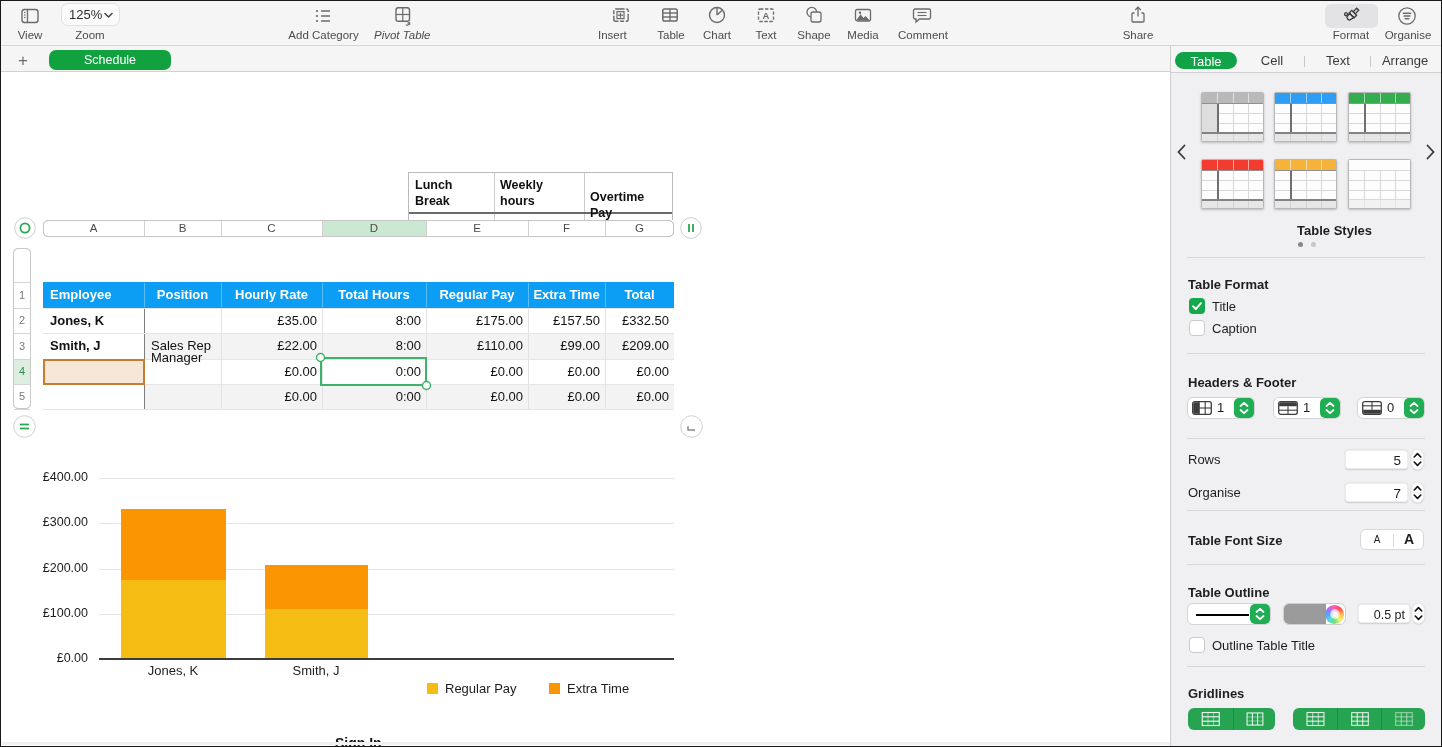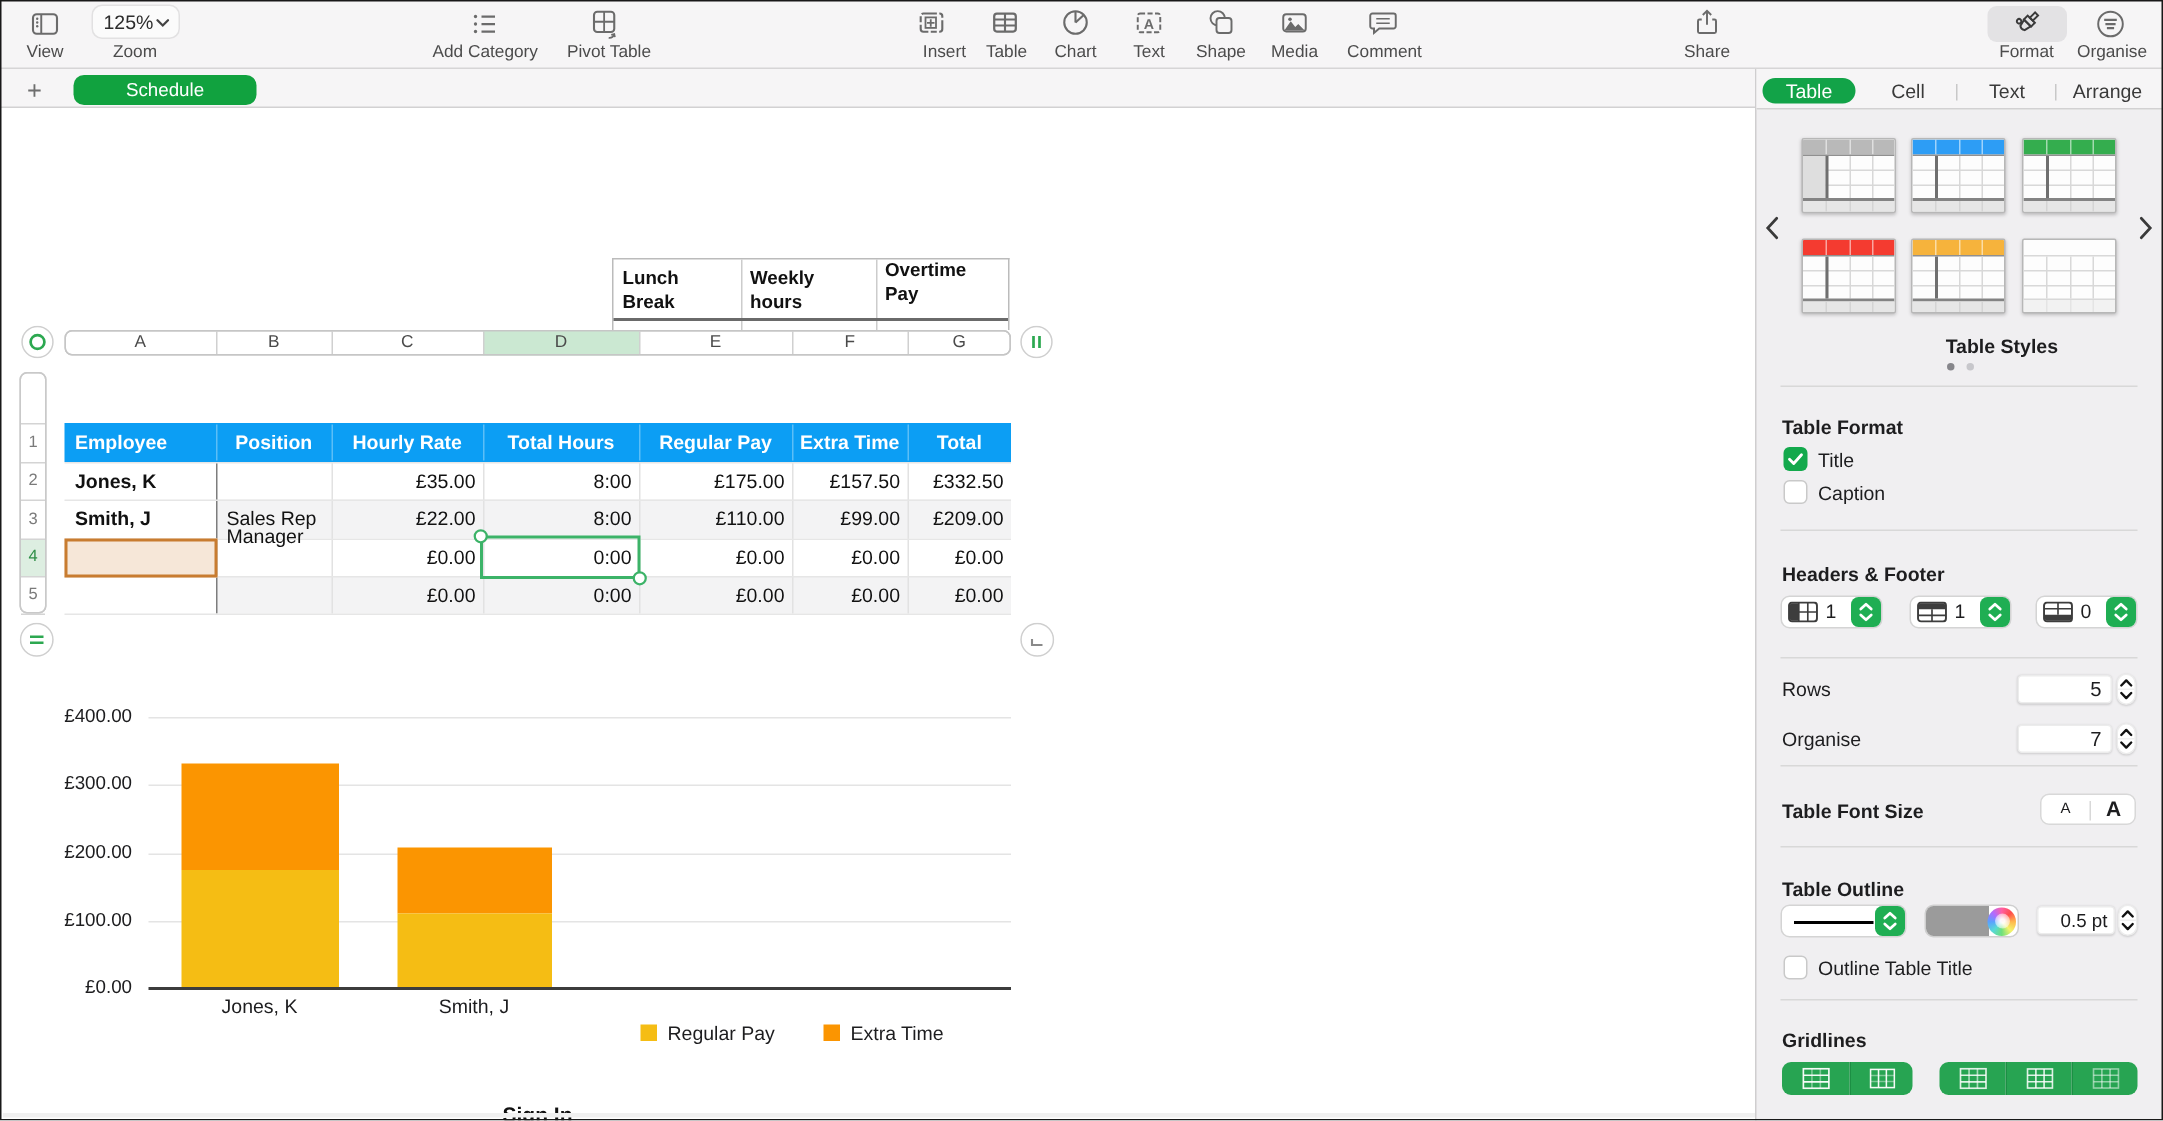--- a/index.html
+++ b/index.html
@@ -42,30 +42,30 @@
 <div class="abs" style="left:286px;top:29px;width:75px;text-align:center;font-size:11.5px;color:#4c4c4c;">Add Category</div>
 <div class="abs" style="left:392px;top:5px;">
     <svg width="22" height="22" viewBox="0 0 22 22" style="margin:0 auto;">
       <rect x="4" y="2.8" width="13.5" height="13.5" rx="2.2" fill="none" stroke="#6b6b6b" stroke-width="1.4"></rect>
       <line x1="10.75" y1="2.8" x2="10.75" y2="16.3" stroke="#6b6b6b" stroke-width="1.2"></line>
       <line x1="4" y1="9.5" x2="17.5" y2="9.5" stroke="#6b6b6b" stroke-width="1.2"></line>
       <path d="M 13.8 20.2 q 2.8 0.3 3.6 -2.4" fill="none" stroke="#6b6b6b" stroke-width="1.2"></path>
       <path d="M 15.5 18.2 l 2 -0.5 l 0.4 2.1" fill="none" stroke="#6b6b6b" stroke-width="1.2"></path>
     </svg>
   </div>
-<div class="abs" style="left:374px;top:29px;width:60px;text-align:right;font-size:11.5px;color:#4c4c4c;">Pivot Table</div>
+<div class="abs" style="left:374px;top:29px;width:60px;text-align:left;font-size:11.5px;color:#4c4c4c;font-style:italic;">Pivot Table</div>
 <div class="abs" style="left:611px;top:5px;">
     <svg width="20" height="20" viewBox="0 0 20 20" style="margin:0 auto;">
       <rect x="2.8" y="4" width="14.4" height="12.2" rx="1.8" fill="none" stroke="#6b6b6b" stroke-width="1.4" stroke-dasharray="9 1.6 4 1.6"></rect>
       <rect x="6" y="6.6" width="7" height="7" fill="none" stroke="#6b6b6b" stroke-width="1.2"></rect>
       <line x1="9.5" y1="7.8" x2="9.5" y2="12.8" stroke="#6b6b6b" stroke-width="1.2"></line>
       <line x1="7" y1="10.2" x2="12" y2="10.2" stroke="#6b6b6b" stroke-width="1.2"></line>
     </svg>
   </div>
-<div class="abs" style="left:598px;top:29px;width:46px;text-align:right;font-size:11.5px;color:#4c4c4c;">Insert</div>
+<div class="abs" style="left:598px;top:29px;width:46px;text-align:left;font-size:11.5px;color:#4c4c4c;">Insert</div>
 <div class="abs" style="left:660px;top:5px;">
     <svg width="20" height="20" viewBox="0 0 20 20" style="margin:0 auto;">
       <rect x="2.8" y="4" width="14.4" height="12" rx="1.8" fill="none" stroke="#6b6b6b" stroke-width="1.5"></rect>
       <line x1="2.8" y1="8" x2="17.2" y2="8" stroke="#6b6b6b" stroke-width="1.4"></line>
       <line x1="2.8" y1="12" x2="17.2" y2="12" stroke="#6b6b6b" stroke-width="1.4"></line>
       <line x1="10" y1="4" x2="10" y2="16" stroke="#6b6b6b" stroke-width="1.4"></line>
     </svg>
   </div>
 <div class="abs" style="left:648px;top:29px;width:46px;text-align:center;font-size:11.5px;color:#4c4c4c;">Table</div>
 <div class="abs" style="left:707px;top:5px;">
@@ -138,21 +138,21 @@
 <div class="abs" style="left:0;top:46px;width:1170px;height:26px;background:#f6f5f6;border-bottom:1px solid #d2d1d2;box-sizing:border-box;"></div>
 <div class="abs" style="left:18px;top:51px;font-size:17px;color:#6e6e6e;font-weight:300;">+</div>
 <div class="abs" style="left:49px;top:50px;width:122px;height:20px;background:#11a23f;border-radius:7px;text-align:center;"><span style="color:#fff;font-size:12.5px;line-height:20px;">Schedule</span></div>
 <div class="abs" style="left:0;top:72px;width:1170px;height:675px;background:#fff;overflow:hidden;" id="canvas">
 <div class="abs" style="left:408px;top:100px;width:265px;height:48px;border:1px solid #bbb;border-bottom:none;box-sizing:border-box;background:#fff;">
  <div class="abs" style="left:85px;top:0;width:1px;height:47px;background:#ccc;"></div>
  <div class="abs" style="left:175px;top:0;width:1px;height:47px;background:#ccc;"></div>
  <div class="abs" style="left:0;top:39px;width:263px;height:1.5px;background:#6a6a6a;"></div>
  <div class="abs" style="left:6px;top:5px;font-size:12.5px;font-weight:bold;color:#111;line-height:15.5px;">Lunch<br>Break</div>
  <div class="abs" style="left:91px;top:5px;font-size:12.5px;font-weight:bold;color:#111;line-height:15.5px;">Weekly<br>hours</div>
- <div class="abs" style="left:181px;top:0;font-size:12.5px;font-weight:bold;color:#111;line-height:15.5px;">Overtime<br>Pay</div>
+ <div class="abs" style="left:181px;top:17px;font-size:12.5px;font-weight:bold;color:#111;line-height:15.5px;">Overtime<br>Pay</div>
 </div>
 <div class="abs" style="left:43px;top:148px;width:631px;height:17px;background:#fff;border:1px solid #c6c6c6;border-radius:5px;box-sizing:border-box;"></div>
 <div class="abs" style="left:43px;top:148px;width:101px;height:17px;box-sizing:border-box;border-radius:5px 0 0 5px;"></div>
 <div class="abs" style="left:144px;top:148px;width:77px;height:17px;box-sizing:border-box;"></div>
 <div class="abs" style="left:221px;top:148px;width:101px;height:17px;box-sizing:border-box;"></div>
 <div class="abs" style="left:322px;top:148px;width:104px;height:17px;background:#cbe8d2;box-sizing:border-box;"></div>
 <div class="abs" style="left:426px;top:148px;width:102px;height:17px;box-sizing:border-box;"></div>
 <div class="abs" style="left:528px;top:148px;width:77px;height:17px;box-sizing:border-box;"></div>
 <div class="abs" style="left:605px;top:148px;width:69px;height:17px;box-sizing:border-box;border-radius:0 5px 5px 0;"></div>
 <div class="abs" style="left:144px;top:149px;width:1px;height:15px;background:#d0d0d0;"></div>

